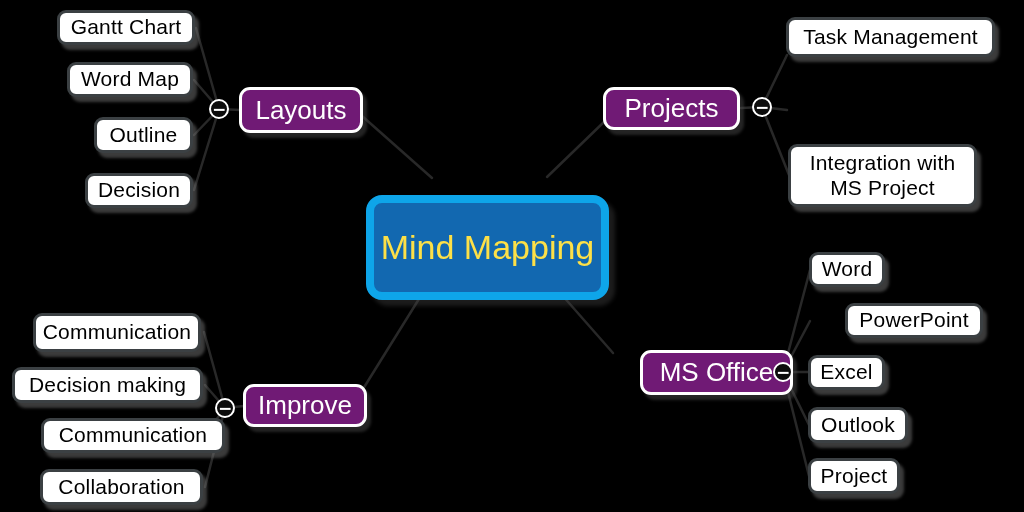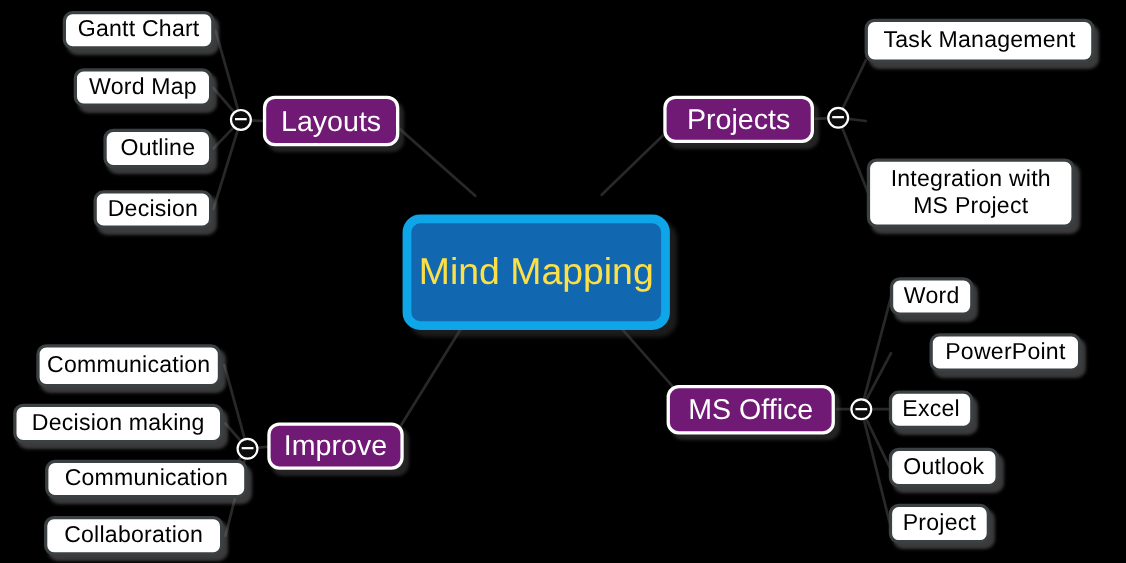--- a/index.html
+++ b/index.html
@@ -30,21 +30,21 @@
   }
   .minus span{
     color:#fff;font-size:17px;font-weight:bold;line-height:0;margin-top:-1px;
     font-family:"DejaVu Sans",sans-serif;
   }
   
   .n-center{left:366px;top:175px;width:243px;height:105px;}
   .n-layouts{left:239px;top:87px;width:124px;height:46px;}
   .n-projects{left:603px;top:87px;width:137px;height:43px;}
   .n-improve{left:243px;top:384px;width:124px;height:43px;}
-  .n-msoffice{left:606px;top:350px;width:153px;height:45px;}
+  .n-msoffice{left:640px;top:350px;width:153px;height:45px;}
 
   .n-gantt{left:57px;top:10px;width:138px;height:35px;}
   .n-mindmap{left:67px;top:62px;width:126px;height:35px;}
   .n-outline{left:94px;top:117px;width:99px;height:36px;}
   .n-timeline{left:85px;top:173px;width:108px;height:35px;}
 
   .n-task{left:786px;top:17px;width:209px;height:40px;}
   .n-dash{left:786px;top:91px;width:139px;height:39px;}
   .n-integ{left:788px;top:144px;width:189px;height:63px;padding:2px 10px;}
 

